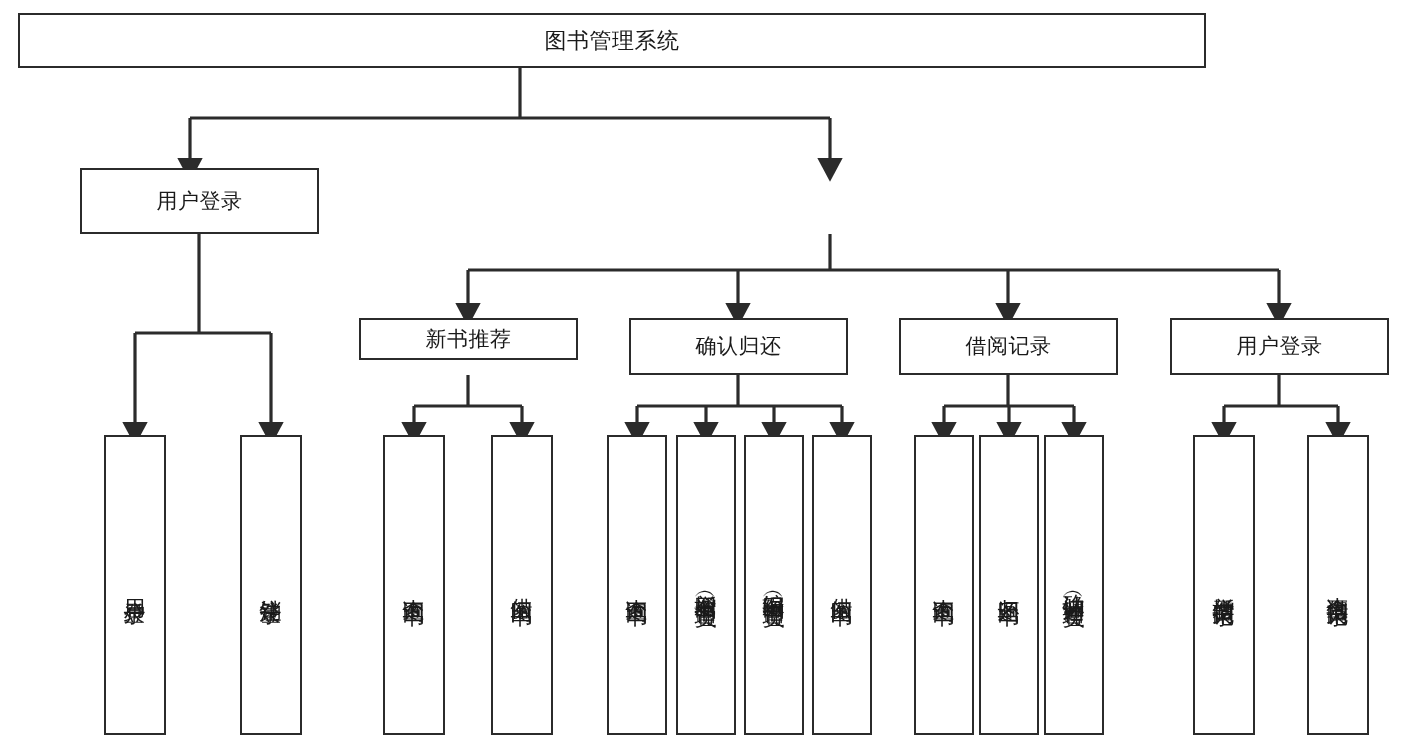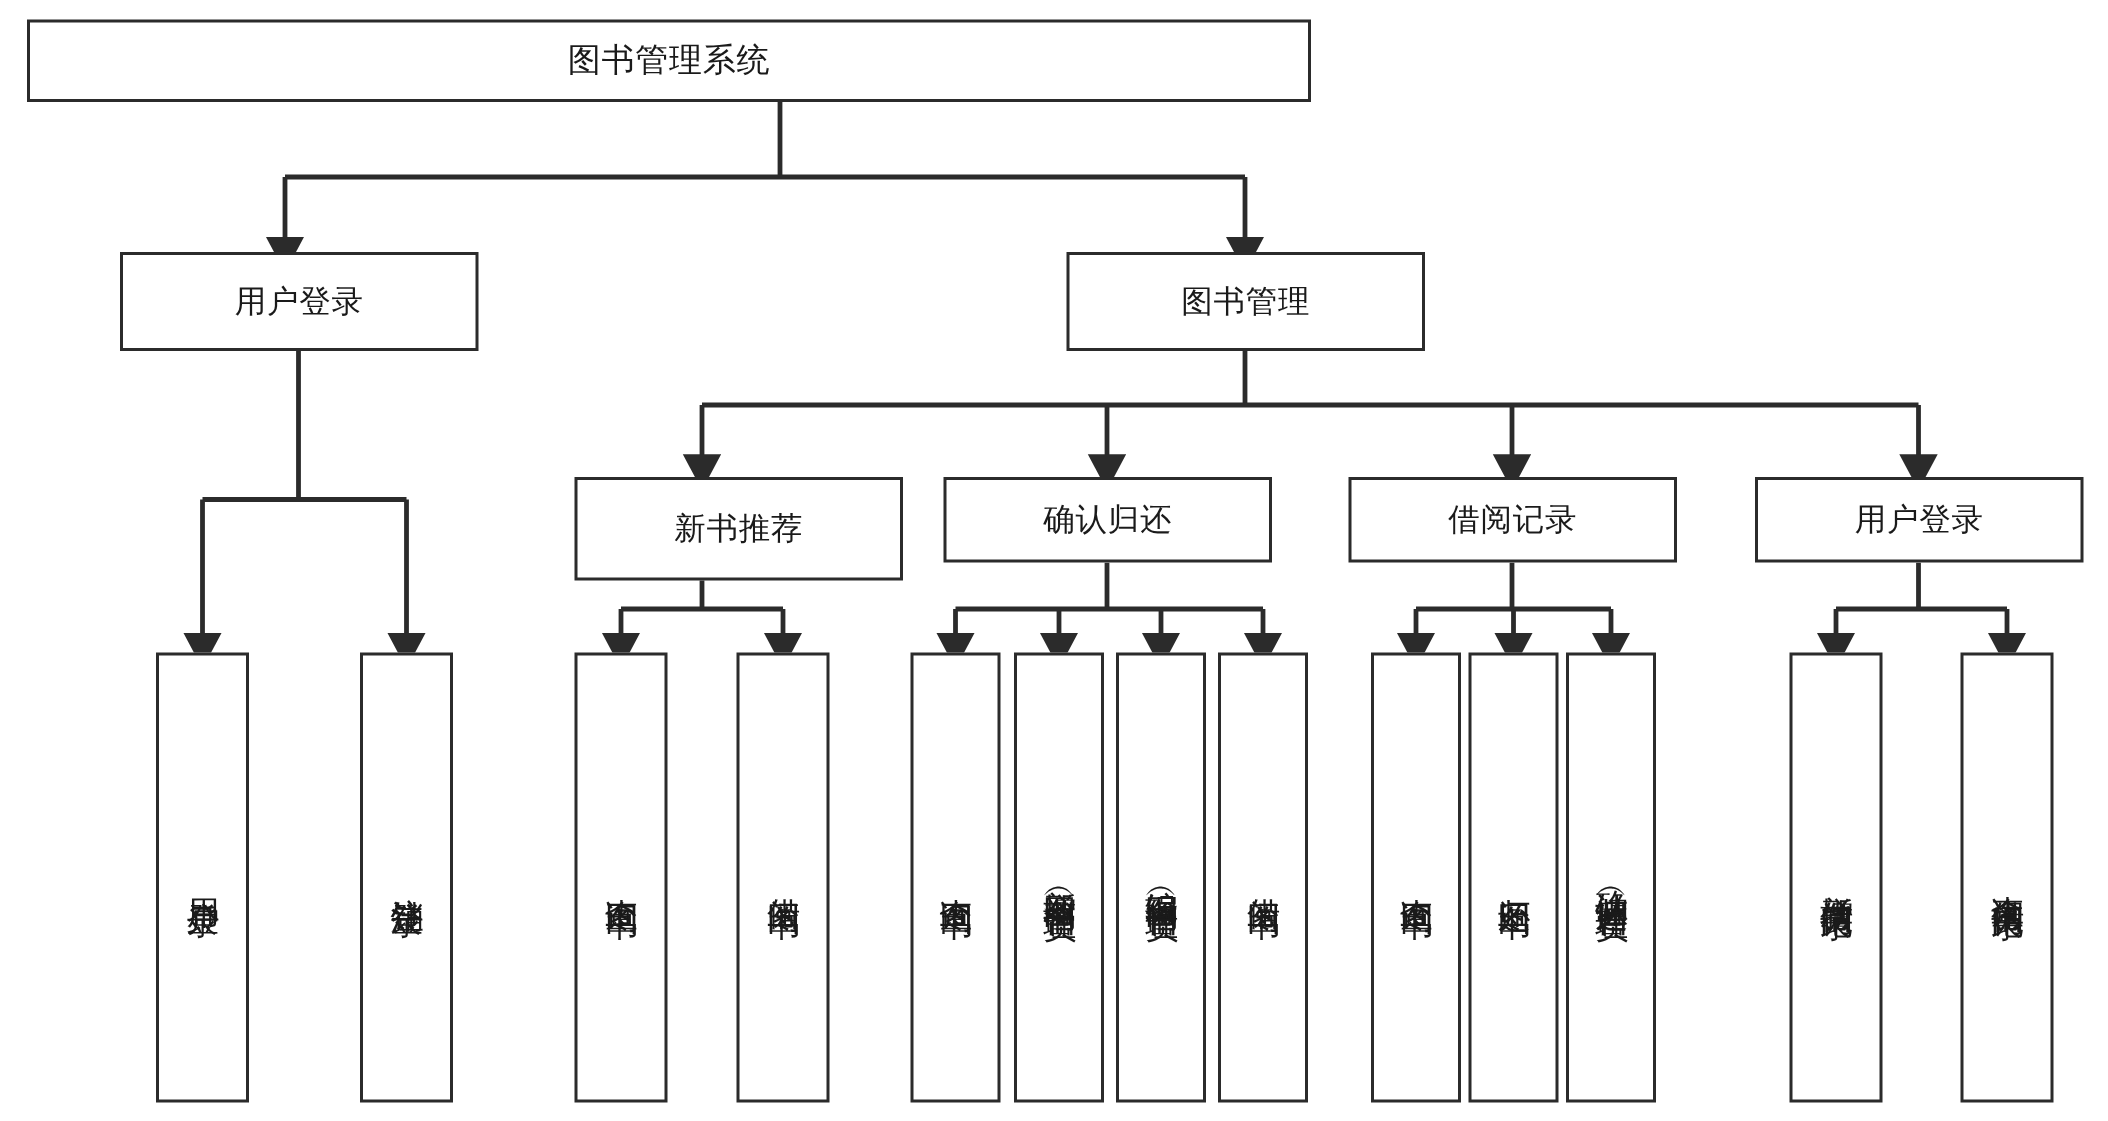--- a/index.html
+++ b/index.html
@@ -126,32 +126,29 @@
       <path d="M1009,406 L1009,432" marker-end="url(#arrow)"></path>
       <path d="M1074,406 L1074,432" marker-end="url(#arrow)"></path>
 
       <path d="M1279,375 L1279,406"></path>
       <path d="M1224,406 L1338,406"></path>
       <path d="M1224,406 L1224,432" marker-end="url(#arrow)"></path>
       <path d="M1338,406 L1338,432" marker-end="url(#arrow)"></path>
     </g>
   </svg>
 
-  <div class="node horiz root" style="left:18px; top:13px; width:856px; height:55px;">
+  <div class="node horiz root" style="left:18px; top:13px; width:1188px; height:55px;">
     <span class="lbl">图书管理系统</span>
   </div>
 
   <div class="node horiz" style="left:80px; top:168px; width:239px; height:66px;">
     <span class="lbl">用户登录</span>
   </div>
-  <div class="node horiz" style="left:711px; top:168px; width:239px; height:66px;">
-    <span class="lbl">图书管理</span>
-  </div>
-
-  <div class="node horiz" style="left:359px; top:318px; width:219px; height:69px;margin-left:24px;">
+
+  <div class="node horiz" style="left:359px; top:318px; width:219px; height:42px;">
     <span class="lbl">新书推荐</span>
   </div>
   <div class="node horiz" style="left:629px; top:318px; width:219px; height:57px;">
     <span class="lbl">确认归还</span>
   </div>
   <div class="node horiz" style="left:899px; top:318px; width:219px; height:57px;">
     <span class="lbl">借阅记录</span>
   </div>
   <div class="node horiz" style="left:1170px; top:318px; width:219px; height:57px;">
     <span class="lbl">用户登录</span>

